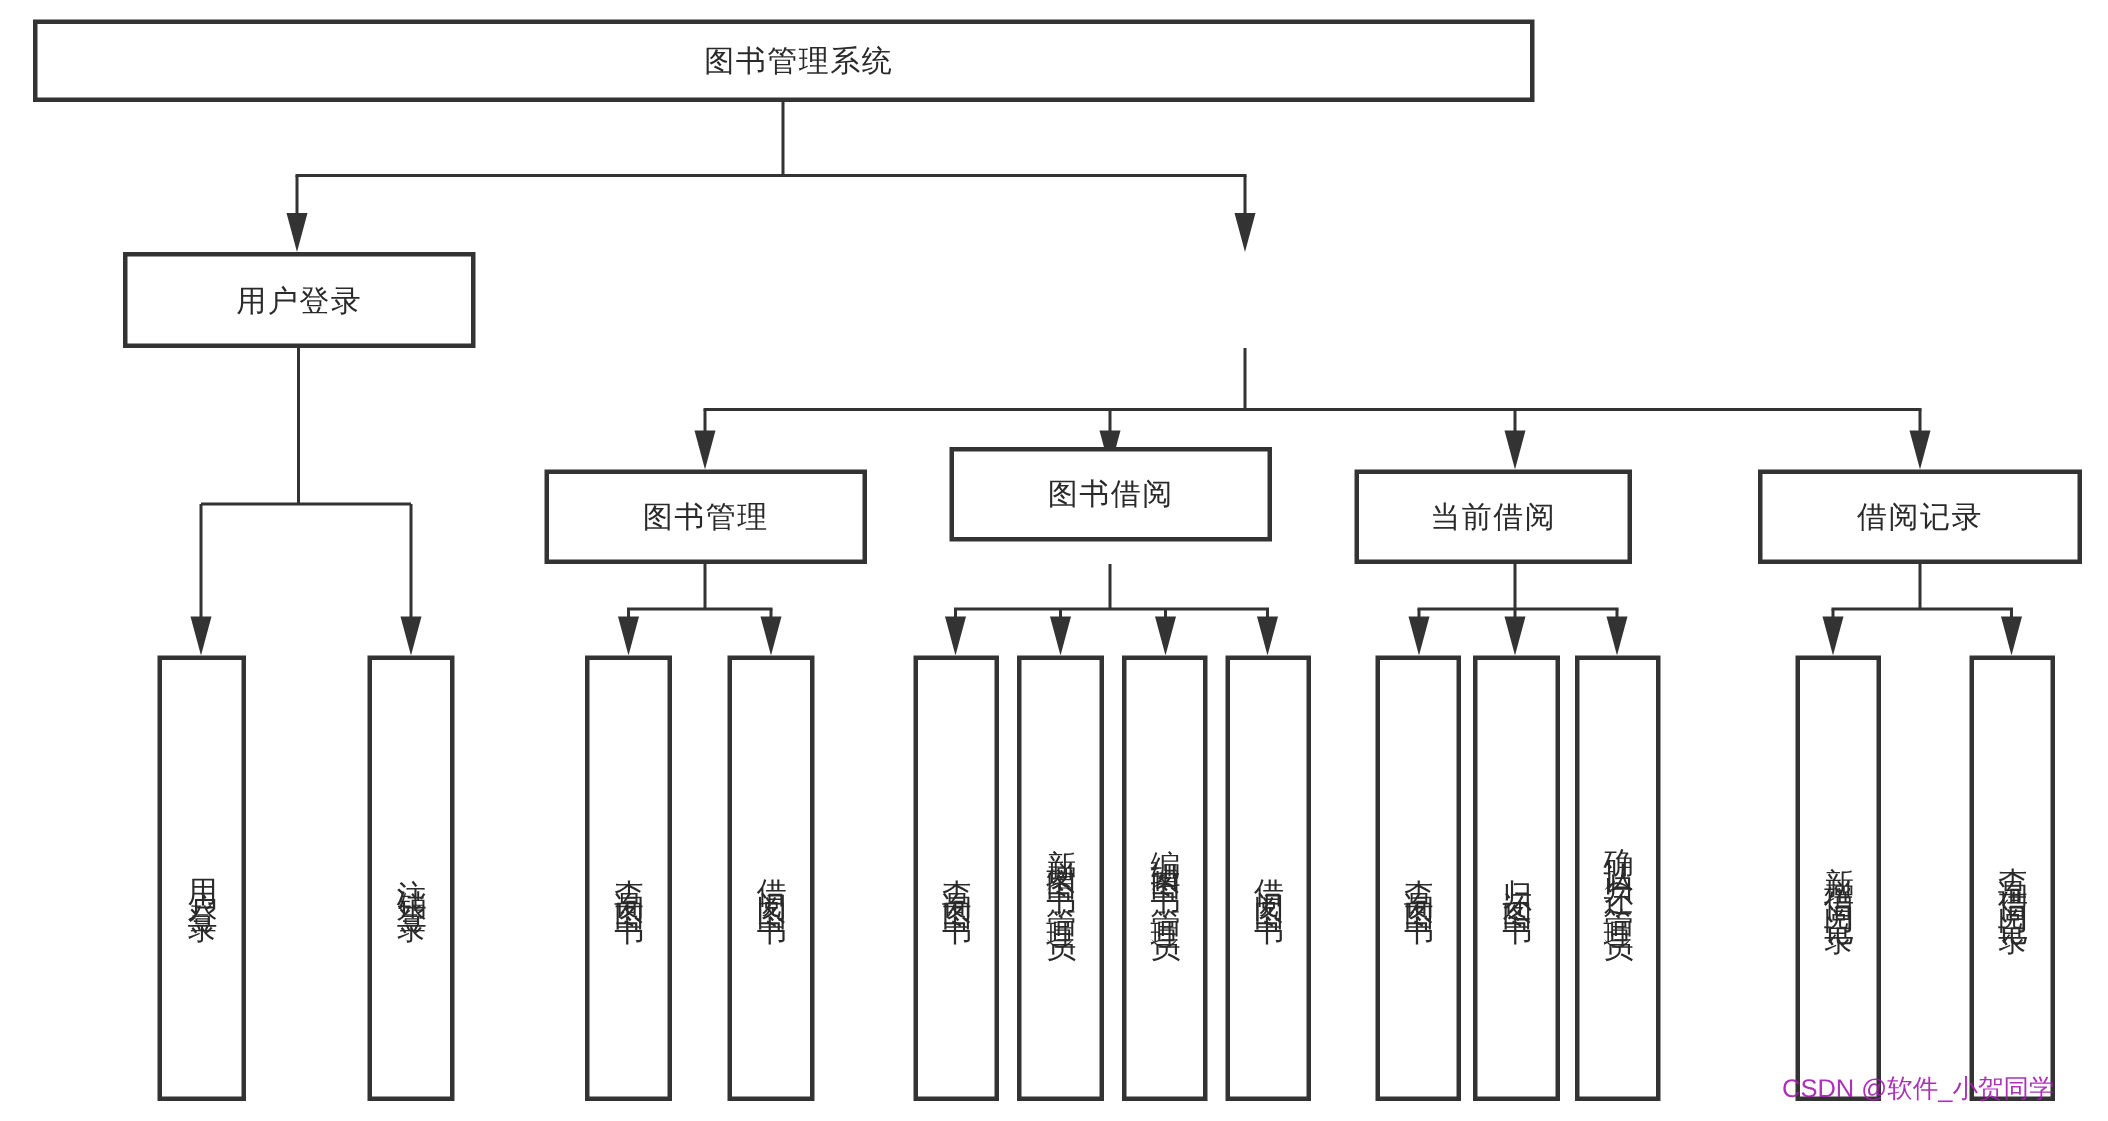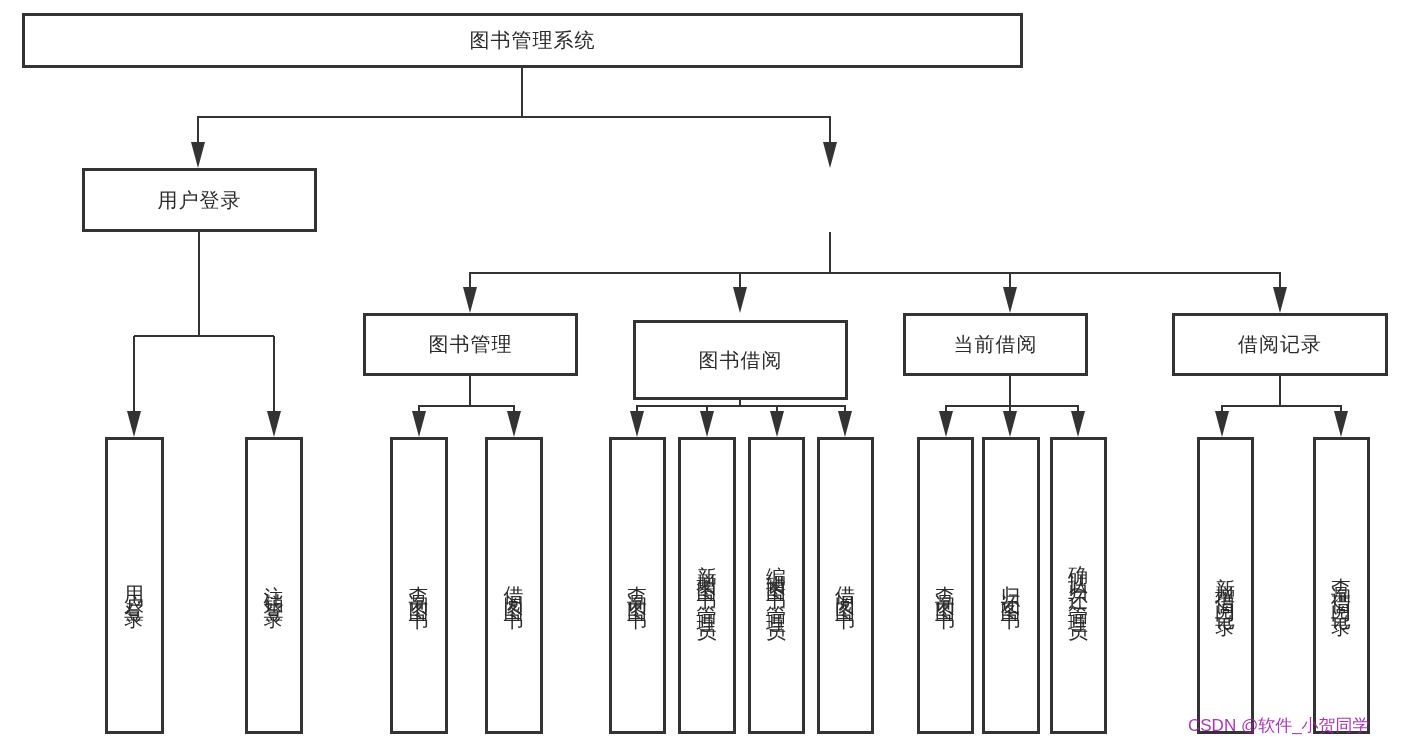--- a/index.html
+++ b/index.html
@@ -113,21 +113,21 @@
     <span class="label">图书管理系统</span>
   </div>
 
   <div class="node h-node" style="left:82px; top:168px; width:235px; height:64px;">
     <span class="label">用户登录</span>
   </div>
 
   <div class="node h-node" style="left:363px; top:313px; width:215px; height:63px;">
     <span class="label">图书管理</span>
   </div>
-  <div class="node h-node" style="left:633px; top:320px; width:215px; height:80px;">
+  <div class="node h-node" style="left:633px; top:298px; width:215px; height:63px;">
     <span class="label">图书借阅</span>
   </div>
   <div class="node h-node" style="left:903px; top:313px; width:185px; height:63px;">
     <span class="label">当前借阅</span>
   </div>
   <div class="node h-node" style="left:1172px; top:313px; width:216px; height:63px;">
     <span class="label">借阅记录</span>
   </div>
 
   <div class="node v-node" style="left:105px; top:437px; width:59px; height:297px;">

